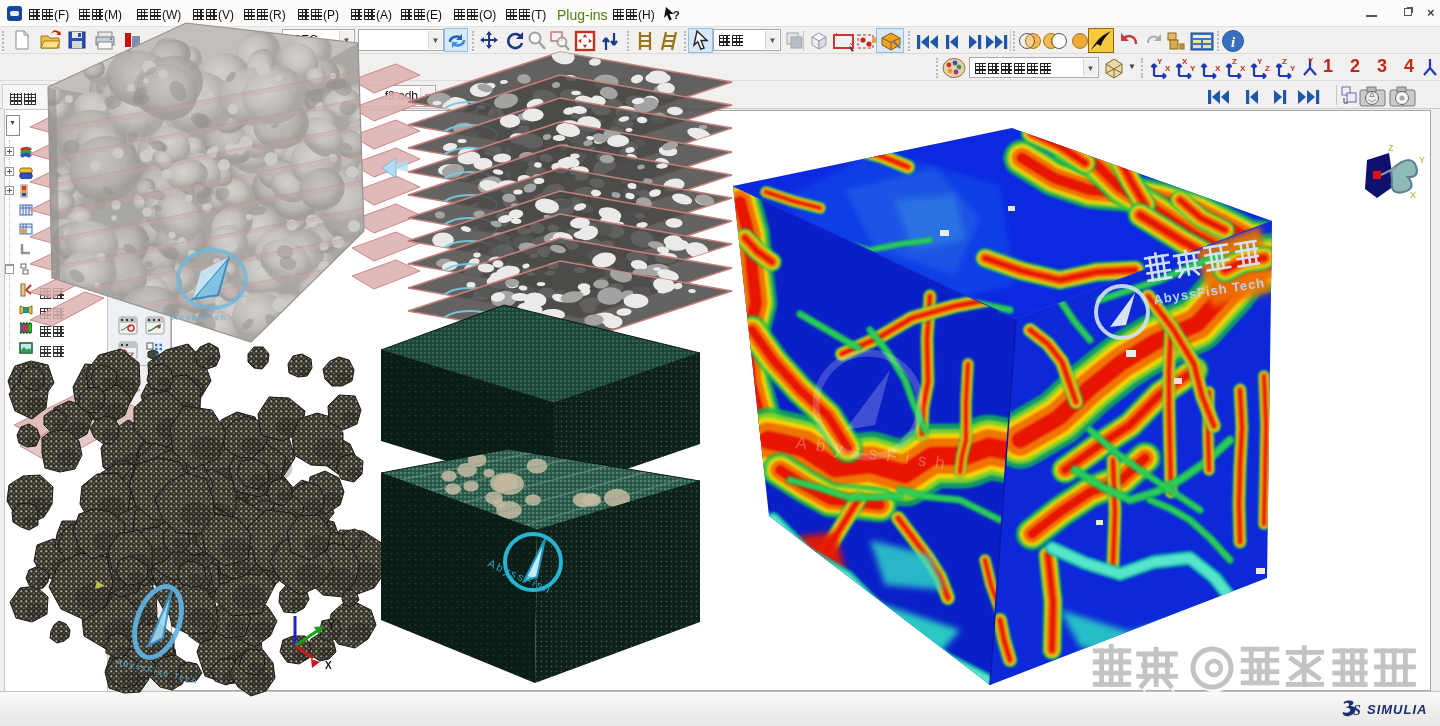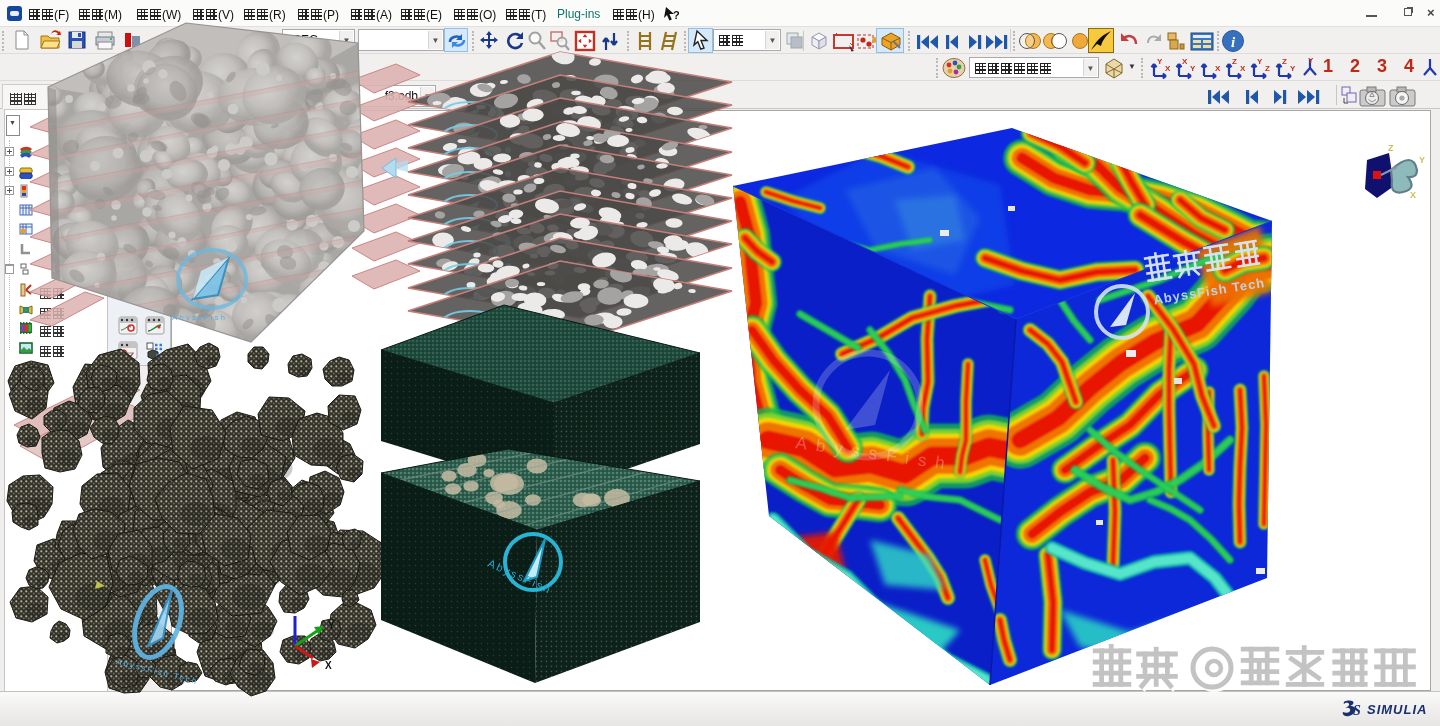--- a/index.html
+++ b/index.html
@@ -16,21 +16,21 @@
     <div class="abs" style="left:28px;top:7px;font-size:12px;color:#111"><span style="display:inline-block;width:11px;height:11px;margin:0 1px;background:repeating-linear-gradient(0deg,#222 0 1.3px,transparent 1.3px 3.3px),repeating-linear-gradient(90deg,#222 0 1.3px,transparent 1.3px 3.6px);vertical-align:middle;"></span><span style="display:inline-block;width:11px;height:11px;margin:0 1px;background:repeating-linear-gradient(0deg,#222 0 1.3px,transparent 1.3px 3.3px),repeating-linear-gradient(90deg,#222 0 1.3px,transparent 1.3px 3.6px);vertical-align:middle;"></span><span style="vertical-align:middle">(F)</span></div>
     <div class="abs" style="left:78px;top:7px;font-size:12px;color:#111"><span style="display:inline-block;width:11px;height:11px;margin:0 1px;background:repeating-linear-gradient(0deg,#222 0 1.3px,transparent 1.3px 3.3px),repeating-linear-gradient(90deg,#222 0 1.3px,transparent 1.3px 3.6px);vertical-align:middle;"></span><span style="display:inline-block;width:11px;height:11px;margin:0 1px;background:repeating-linear-gradient(0deg,#222 0 1.3px,transparent 1.3px 3.3px),repeating-linear-gradient(90deg,#222 0 1.3px,transparent 1.3px 3.6px);vertical-align:middle;"></span><span style="vertical-align:middle">(M)</span></div>
     <div class="abs" style="left:136px;top:7px;font-size:12px;color:#111"><span style="display:inline-block;width:11px;height:11px;margin:0 1px;background:repeating-linear-gradient(0deg,#222 0 1.3px,transparent 1.3px 3.3px),repeating-linear-gradient(90deg,#222 0 1.3px,transparent 1.3px 3.6px);vertical-align:middle;"></span><span style="display:inline-block;width:11px;height:11px;margin:0 1px;background:repeating-linear-gradient(0deg,#222 0 1.3px,transparent 1.3px 3.3px),repeating-linear-gradient(90deg,#222 0 1.3px,transparent 1.3px 3.6px);vertical-align:middle;"></span><span style="vertical-align:middle">(W)</span></div>
     <div class="abs" style="left:192px;top:7px;font-size:12px;color:#111"><span style="display:inline-block;width:11px;height:11px;margin:0 1px;background:repeating-linear-gradient(0deg,#222 0 1.3px,transparent 1.3px 3.3px),repeating-linear-gradient(90deg,#222 0 1.3px,transparent 1.3px 3.6px);vertical-align:middle;"></span><span style="display:inline-block;width:11px;height:11px;margin:0 1px;background:repeating-linear-gradient(0deg,#222 0 1.3px,transparent 1.3px 3.3px),repeating-linear-gradient(90deg,#222 0 1.3px,transparent 1.3px 3.6px);vertical-align:middle;"></span><span style="vertical-align:middle">(V)</span></div>
     <div class="abs" style="left:243px;top:7px;font-size:12px;color:#111"><span style="display:inline-block;width:11px;height:11px;margin:0 1px;background:repeating-linear-gradient(0deg,#222 0 1.3px,transparent 1.3px 3.3px),repeating-linear-gradient(90deg,#222 0 1.3px,transparent 1.3px 3.6px);vertical-align:middle;"></span><span style="display:inline-block;width:11px;height:11px;margin:0 1px;background:repeating-linear-gradient(0deg,#222 0 1.3px,transparent 1.3px 3.3px),repeating-linear-gradient(90deg,#222 0 1.3px,transparent 1.3px 3.6px);vertical-align:middle;"></span><span style="vertical-align:middle">(R)</span></div>
     <div class="abs" style="left:297px;top:7px;font-size:12px;color:#111"><span style="display:inline-block;width:11px;height:11px;margin:0 1px;background:repeating-linear-gradient(0deg,#222 0 1.3px,transparent 1.3px 3.3px),repeating-linear-gradient(90deg,#222 0 1.3px,transparent 1.3px 3.6px);vertical-align:middle;"></span><span style="display:inline-block;width:11px;height:11px;margin:0 1px;background:repeating-linear-gradient(0deg,#222 0 1.3px,transparent 1.3px 3.3px),repeating-linear-gradient(90deg,#222 0 1.3px,transparent 1.3px 3.6px);vertical-align:middle;"></span><span style="vertical-align:middle">(P)</span></div>
     <div class="abs" style="left:350px;top:7px;font-size:12px;color:#111"><span style="display:inline-block;width:11px;height:11px;margin:0 1px;background:repeating-linear-gradient(0deg,#222 0 1.3px,transparent 1.3px 3.3px),repeating-linear-gradient(90deg,#222 0 1.3px,transparent 1.3px 3.6px);vertical-align:middle;"></span><span style="display:inline-block;width:11px;height:11px;margin:0 1px;background:repeating-linear-gradient(0deg,#222 0 1.3px,transparent 1.3px 3.3px),repeating-linear-gradient(90deg,#222 0 1.3px,transparent 1.3px 3.6px);vertical-align:middle;"></span><span style="vertical-align:middle">(A)</span></div>
     <div class="abs" style="left:400px;top:7px;font-size:12px;color:#111"><span style="display:inline-block;width:11px;height:11px;margin:0 1px;background:repeating-linear-gradient(0deg,#222 0 1.3px,transparent 1.3px 3.3px),repeating-linear-gradient(90deg,#222 0 1.3px,transparent 1.3px 3.6px);vertical-align:middle;"></span><span style="display:inline-block;width:11px;height:11px;margin:0 1px;background:repeating-linear-gradient(0deg,#222 0 1.3px,transparent 1.3px 3.3px),repeating-linear-gradient(90deg,#222 0 1.3px,transparent 1.3px 3.6px);vertical-align:middle;"></span><span style="vertical-align:middle">(E)</span></div>
     <div class="abs" style="left:453px;top:7px;font-size:12px;color:#111"><span style="display:inline-block;width:11px;height:11px;margin:0 1px;background:repeating-linear-gradient(0deg,#222 0 1.3px,transparent 1.3px 3.3px),repeating-linear-gradient(90deg,#222 0 1.3px,transparent 1.3px 3.6px);vertical-align:middle;"></span><span style="display:inline-block;width:11px;height:11px;margin:0 1px;background:repeating-linear-gradient(0deg,#222 0 1.3px,transparent 1.3px 3.3px),repeating-linear-gradient(90deg,#222 0 1.3px,transparent 1.3px 3.6px);vertical-align:middle;"></span><span style="vertical-align:middle">(O)</span></div>
     <div class="abs" style="left:505px;top:7px;font-size:12px;color:#111"><span style="display:inline-block;width:11px;height:11px;margin:0 1px;background:repeating-linear-gradient(0deg,#222 0 1.3px,transparent 1.3px 3.3px),repeating-linear-gradient(90deg,#222 0 1.3px,transparent 1.3px 3.6px);vertical-align:middle;"></span><span style="display:inline-block;width:11px;height:11px;margin:0 1px;background:repeating-linear-gradient(0deg,#222 0 1.3px,transparent 1.3px 3.3px),repeating-linear-gradient(90deg,#222 0 1.3px,transparent 1.3px 3.6px);vertical-align:middle;"></span><span style="vertical-align:middle">(T)</span></div>
-    <div class="abs" style="left:557px;top:7px;font-size:12px;color:#0f766e">Plug-ins</div>
+    <div class="abs" style="left:557px;top:7px;font-size:14px;color:#4d7c0f">Plug-ins</div>
     <div class="abs" style="left:612px;top:7px;font-size:12px;color:#111"><span style="display:inline-block;width:11px;height:11px;margin:0 1px;background:repeating-linear-gradient(0deg,#222 0 1.3px,transparent 1.3px 3.3px),repeating-linear-gradient(90deg,#222 0 1.3px,transparent 1.3px 3.6px);vertical-align:middle;"></span><span style="display:inline-block;width:11px;height:11px;margin:0 1px;background:repeating-linear-gradient(0deg,#222 0 1.3px,transparent 1.3px 3.3px),repeating-linear-gradient(90deg,#222 0 1.3px,transparent 1.3px 3.6px);vertical-align:middle;"></span><span style="vertical-align:middle">(H)</span></div>
     <svg class="abs" style="left:663px;top:6px" width="18" height="16" viewBox="0 0 18 16">
       <path d="M3 1l8 7h-4.6l2.4 5.5-2.4 1L4 9l-3 3z" fill="#111"></path>
       <text x="10" y="13" font-size="11" font-weight="bold" fill="#111">?</text>
     </svg>
     <div class="abs" style="left:1366px;top:15px;width:11px;height:2px;background:#555"></div>
     <div class="abs" style="left:1404px;top:8px;width:8px;height:8px;border:1px solid #555;box-shadow:2px -2px 0 -1px #555"></div>
     <div class="abs" style="left:1427px;top:5px;font-size:13px;color:#444;font-weight:bold">×</div>
     <div class="abs" style="left:0;top:27px;width:1440px;height:27px;background:#f1f0ee;border-bottom:1px solid #dedcda"></div>
     <div class="sep" style="left:2px;top:31px"></div>

